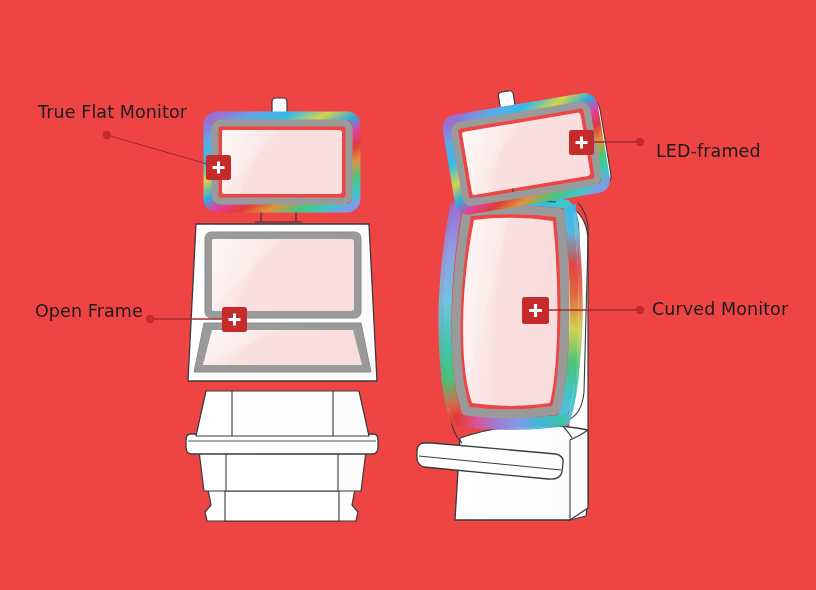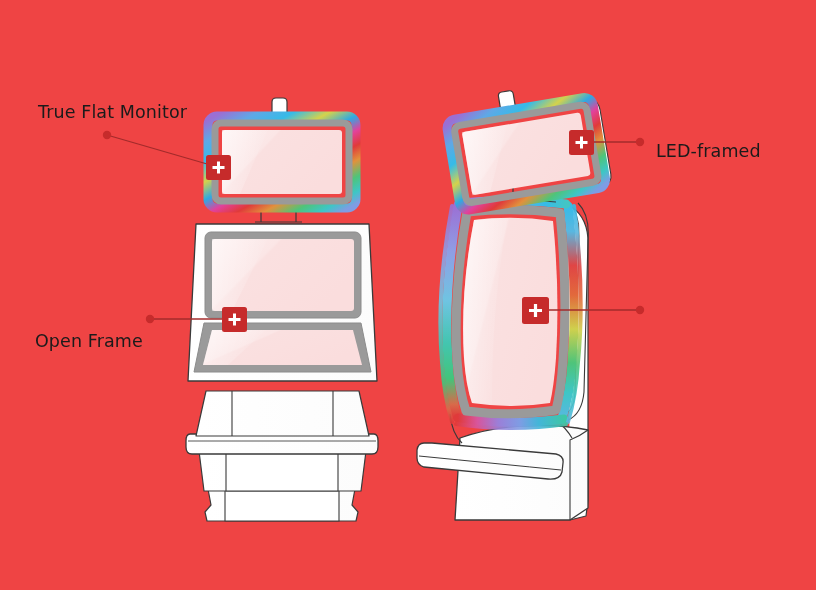--- a/index.html
+++ b/index.html
@@ -30,21 +30,21 @@
     position: absolute;
     font-family: "DejaVu Sans", "Liberation Sans", sans-serif;
     font-size: 17.5px;
     font-weight: 400;
     color: #1b1b1b;
     white-space: nowrap;
     letter-spacing: 0.1px;
     line-height: 1;
   }
   .lbl-true-flat { left: 38px;  top: 104px; }
-  .lbl-open-frame { left: 35px; top: 303px; margin-top: 30px; }
+  .lbl-open-frame { left: 35px; top: 303px; }
   .lbl-led-framed { left: 656px; top: 143px; }
   .lbl-curved     { left: 652px; top: 301px; }
 </style>
 </head>
 <body>
 
 <div id="stage">
 
   <svg id="diagram-svg" viewBox="0 0 816 590">
     <defs>
@@ -327,14 +327,15 @@
       </g>
     </g>
   </svg>
 
   <div class="callout-label lbl-true-flat">True Flat Monitor</div>
 
   <div class="callout-label lbl-open-frame">Open Frame</div>
 
   <div class="callout-label lbl-led-framed">LED-framed</div>
 
+  <div class="callout-label lbl-curved">Curved Monitor</div>
 
 </div>
 
 </body></html>

